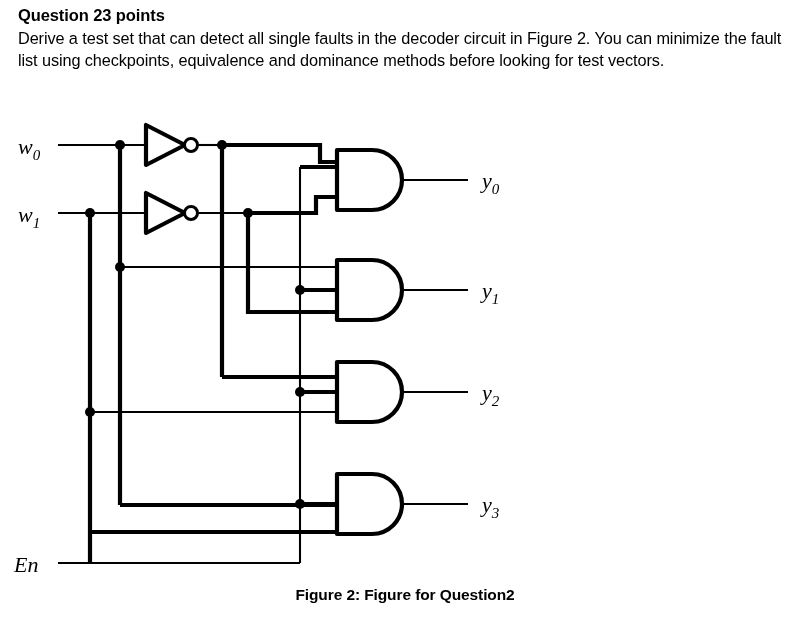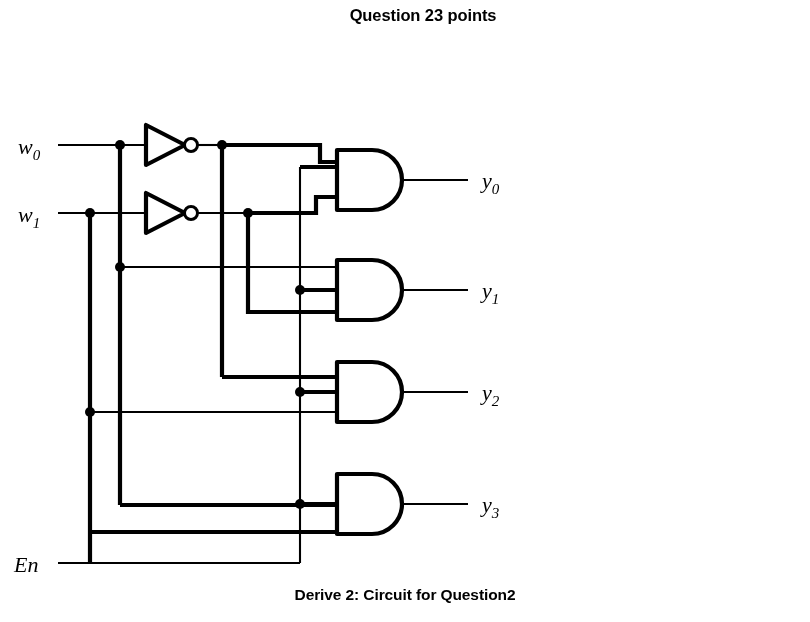--- a/index.html
+++ b/index.html
@@ -1,21 +1,21 @@
 <!DOCTYPE html>
 <html><head>
 <meta charset="utf-8">
 <style>
   html,body{margin:0;padding:0;background:#fff;}
   body{width:810px;height:622px;overflow:hidden;
        font-family:"Liberation Sans",sans-serif;color:#000;}
   .page{position:relative;width:810px;height:622px;}
 
   .hdr{position:absolute;left:18px;top:6px;right:14px;}
-  .hdr-row{display:flex;justify-content:center;align-items:baseline;margin-left:32px;}
+  .hdr-row{display:flex;justify-content:flex-start;align-items:baseline;}
   .q-title,.q-points{font-weight:bold;font-size:16.5px;letter-spacing:-0.1px;}
   .q-body{margin-top:2px;font-size:16.3px;line-height:1.36;
           letter-spacing:-0.1px;width:784px;}
 
   .circuit{position:absolute;left:0;top:112px;width:726px;height:470px;}
   .cap{position:absolute;left:0;top:586px;width:810px;text-align:center;
        font-weight:bold;font-size:15.5px;letter-spacing:-0.1px;}
 
   svg{display:block;}
   .wire{stroke:#000;fill:none;stroke-width:2.1;}
@@ -29,20 +29,21 @@
 </head>
 <body>
 
 <div class="page">
 
   <div class="hdr">
     <div class="hdr-row">
       <div class="q-title">Question 2</div>
       <div class="q-points">3 points</div>
     </div>
+    <div class="q-body">Derive a test set that can detect all single faults in the decoder circuit in Figure 2.  You can minimize the fault list using checkpoints, equivalence and dominance methods before looking for test vectors.</div>
   </div>
 
   <div class="circuit">
   <svg width="810" height="470" viewBox="0 0 810 470">
 
     <g>
       <text class="lbl" x="18" y="42">
         <tspan>w</tspan><tspan class="sub" dy="6">0</tspan>
       </text>
       <path class="wire" d="M58,33 H222"></path>
@@ -144,15 +145,15 @@
     <circle class="dot" cx="248" cy="101" r="5"></circle>
     <circle class="dot" cx="120" cy="155" r="5"></circle>
     <circle class="dot" cx="300" cy="178" r="5"></circle>
     <circle class="dot" cx="300" cy="280" r="5"></circle>
     <circle class="dot" cx="90" cy="300" r="5"></circle>
     <circle class="dot" cx="300" cy="392" r="5"></circle>
 
   </svg>
   </div>
 
-  <div class="cap">Derive 2: Circuit for Question2</div>
+  <div class="cap">Figure 2: Figure for Question2</div>
 
 </div>
 
 </body></html>

